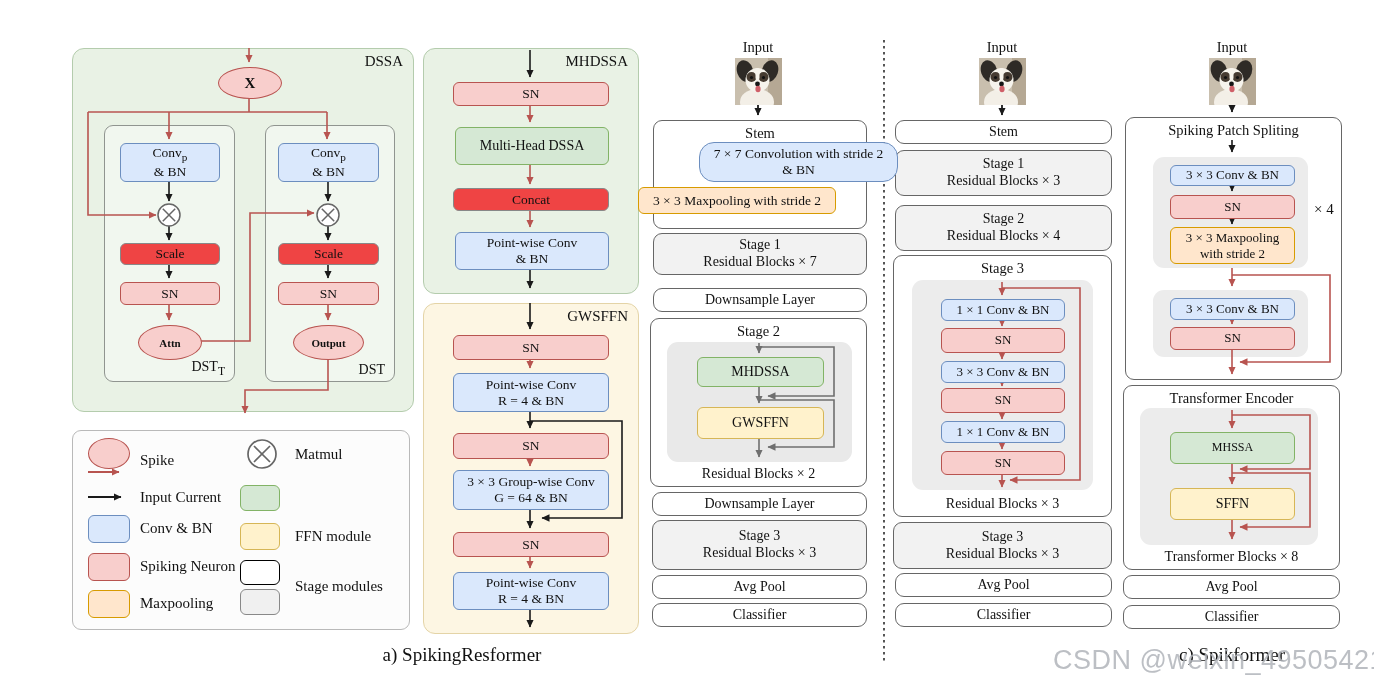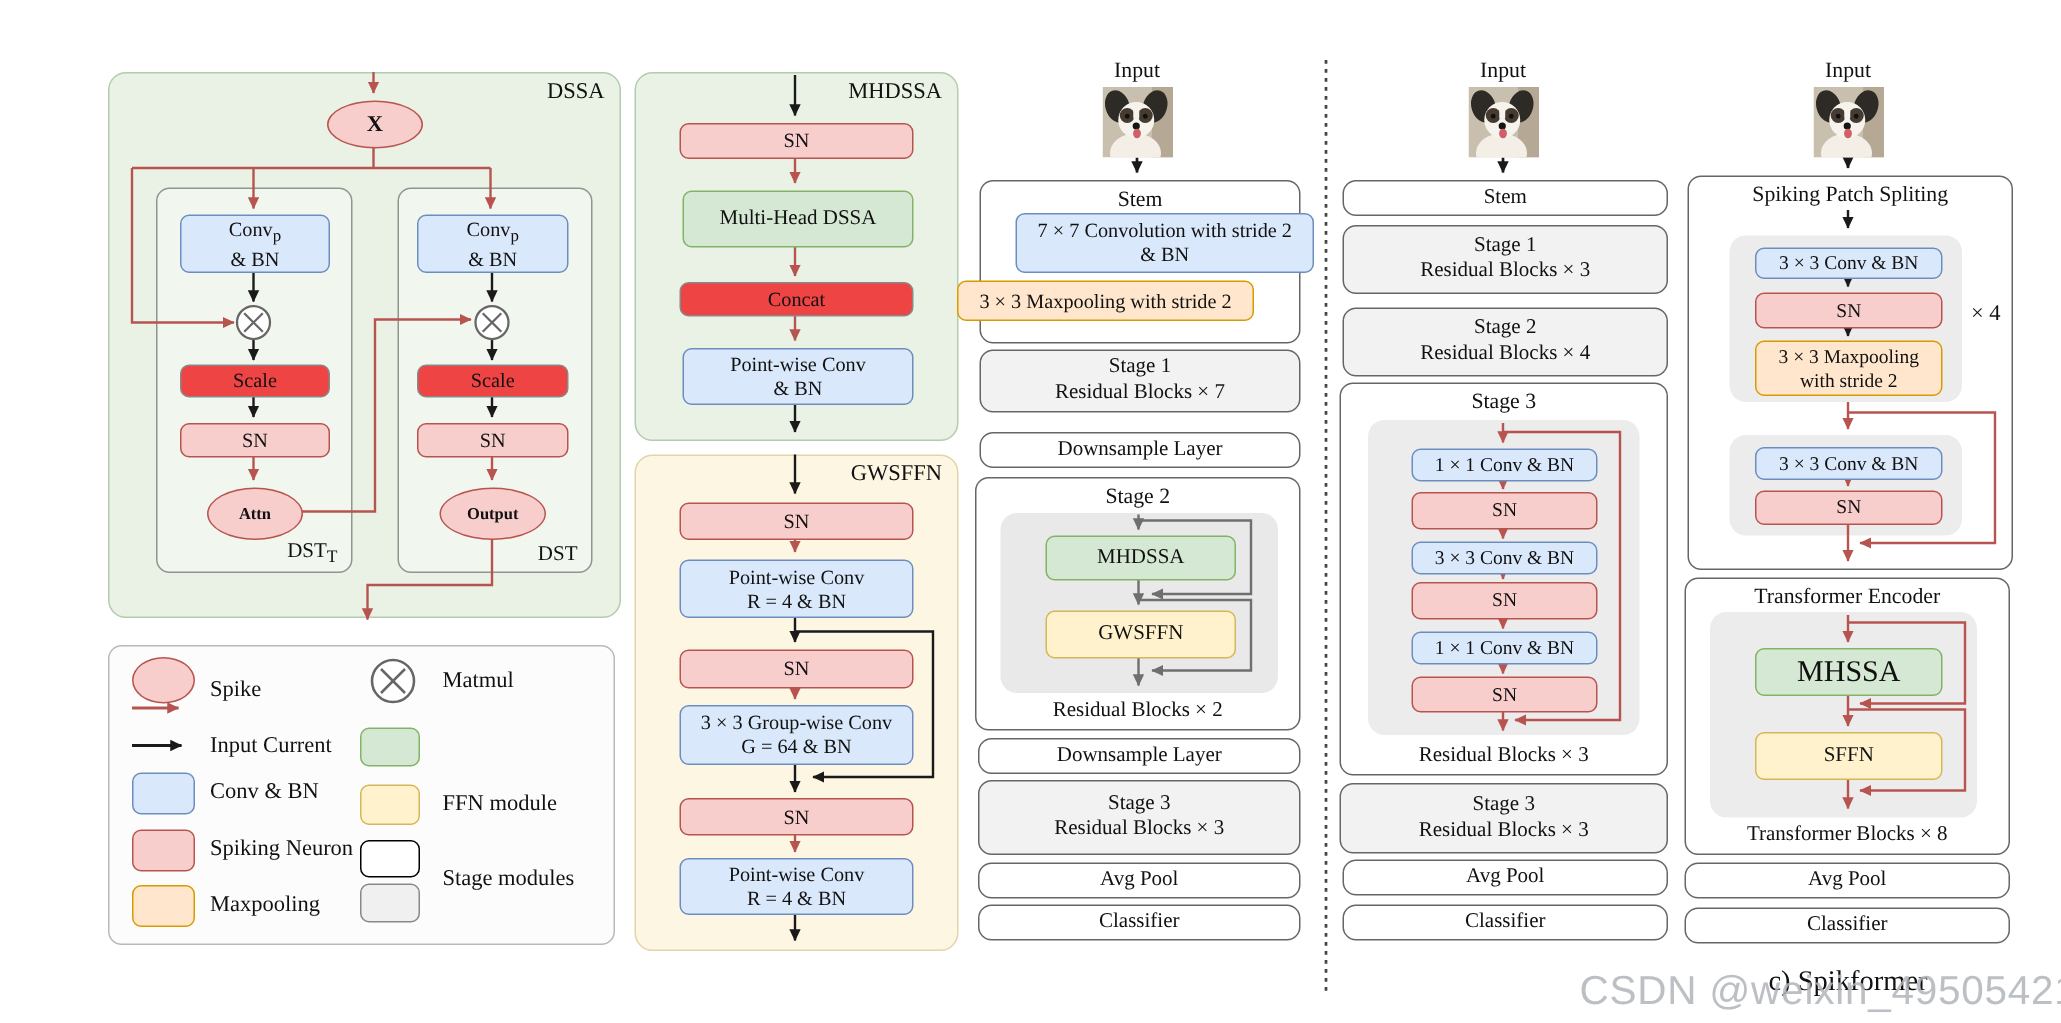--- a/index.html
+++ b/index.html
@@ -325,40 +325,41 @@
         </div>
     </div>
     <div class="abs blk pink" style="left:453px;top:532px;width:154px;height:23px;">SN</div>
     <div class="abs blk blue two" style="left:453px;top:572px;width:154px;height:36px;">
       <div>
           <div>Point-wise Conv</div>
           <div>R = 4 &amp; BN</div>
         </div>
     </div>
 
+    <div class="abs cap" style="left:312px;top:644px;width:300px;">a) SpikingResformer</div>
 
     <div class="abs inlabel" style="left:718px;top:39px;width:80px;">Input</div>
     <div class="abs" style="left:735px;top:58px;">
       <svg width="47" height="47" viewBox="0 0 47 47">
         <rect width="47" height="47" fill="#c9bfae"></rect>
         <rect x="33" width="14" height="47" fill="#b5a894"></rect>
         <ellipse cx="22" cy="44" rx="17" ry="13" fill="#f3efe7"></ellipse>
         <ellipse cx="10" cy="13" rx="8" ry="11" fill="#2e2a26" transform="rotate(-18 10 13)"></ellipse>
         <ellipse cx="35" cy="13" rx="8" ry="11" fill="#2e2a26" transform="rotate(18 35 13)"></ellipse>
         <circle cx="22.5" cy="22" r="12" fill="#f6f3ec"></circle>
         <circle cx="16.5" cy="19" r="5" fill="#463b31"></circle>
         <circle cx="28.5" cy="19" r="5" fill="#463b31"></circle>
         <rect x="20.5" y="10" width="4" height="12" rx="2" fill="#f6f3ec"></rect>
         <circle cx="16.5" cy="19.5" r="1.6" fill="#111"></circle>
         <circle cx="28.5" cy="19.5" r="1.6" fill="#111"></circle>
         <circle cx="22.5" cy="26" r="2.4" fill="#151515"></circle>
         <ellipse cx="23" cy="31" rx="2.6" ry="3.2" fill="#cf5f68"></ellipse>
       </svg>
     </div>
-    <div class="abs blk blue two" style="left:677px;top:142px;width:197px;height:38px;">
+    <div class="abs blk blue two" style="left:699px;top:142px;width:197px;height:38px;border-radius:15px;">
       <div>
           <div>7 × 7 Convolution with stride 2</div>
           <div>&amp; BN</div>
         </div>
     </div>
     <div class="abs blk orange" style="left:638px;top:187px;width:196px;height:25px;">3 × 3 Maxpooling with stride 2</div>
     <div class="abs blk green" style="left:697px;top:357px;width:125px;height:28px;font-size:14px;">MHDSSA</div>
     <div class="abs blk yellow" style="left:697px;top:407px;width:125px;height:30px;font-size:14px;">GWSFFN</div>
 
     <div class="abs inlabel" style="left:962px;top:39px;width:80px;">Input</div>
@@ -408,19 +409,19 @@
     <div class="abs blk pink" style="left:1170px;top:195px;width:123px;height:22px;font-size:13px;">SN</div>
     <div class="abs blk orange two" style="left:1170px;top:227px;width:123px;height:35px;font-size:13px;">
       <div>
           <div>3 × 3 Maxpooling</div>
           <div>with stride 2</div>
         </div>
     </div>
     <div class="abs" style="left:1314px;top:201px;font-size:15px;">× 4</div>
     <div class="abs blk blue" style="left:1170px;top:298px;width:123px;height:20px;font-size:13px;">3 × 3 Conv &amp; BN</div>
     <div class="abs blk pink" style="left:1170px;top:327px;width:123px;height:21px;font-size:13px;">SN</div>
-    <div class="abs blk green" style="left:1170px;top:432px;width:123px;height:30px;font-size:20px;">MHSSA</div>
+    <div class="abs blk green" style="left:1170px;top:432px;width:123px;height:30px;font-size:12px;">MHSSA</div>
     <div class="abs blk yellow" style="left:1170px;top:488px;width:123px;height:30px;font-size:14px;">SFFN</div>
     <div class="abs cap" style="left:1087px;top:644px;width:290px;">c) Spikformer</div>
   </div>
 
   <div id="watermark">CSDN @weixin_49505421</div>
 </div>
 
 </body></html>

